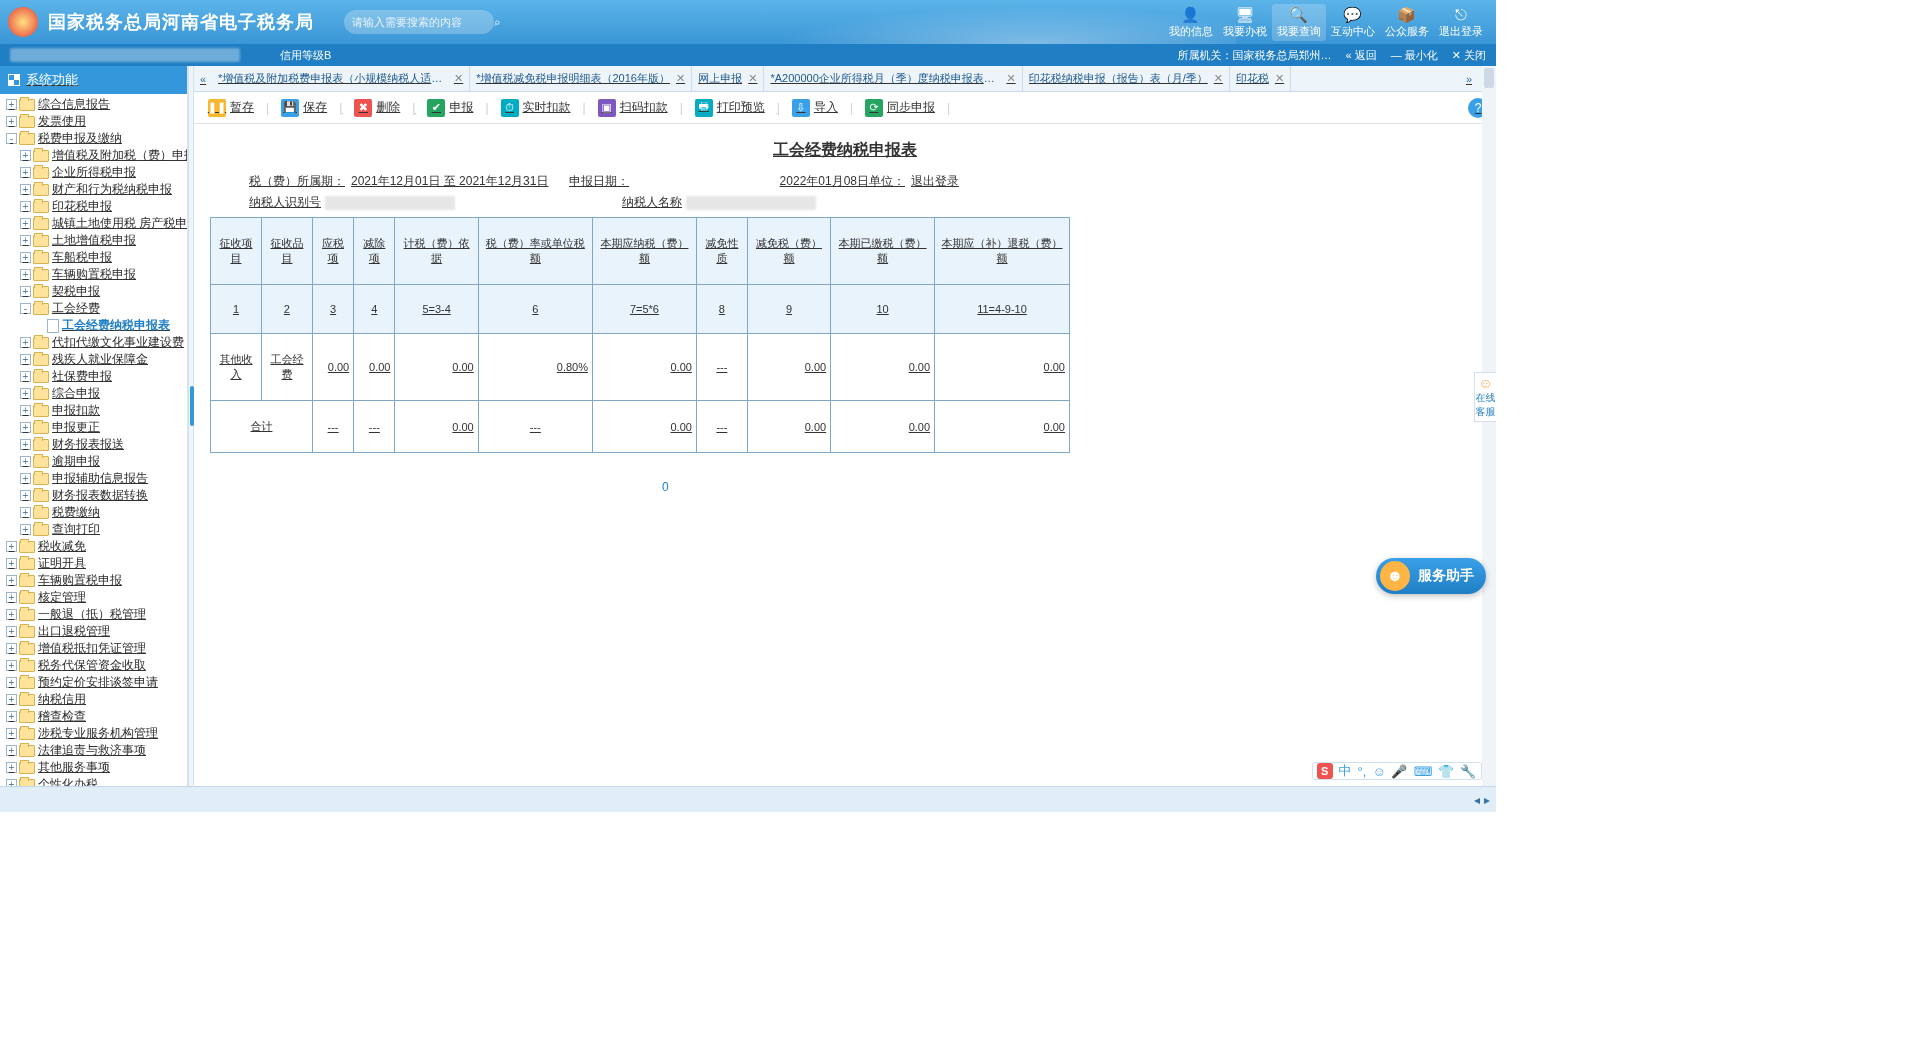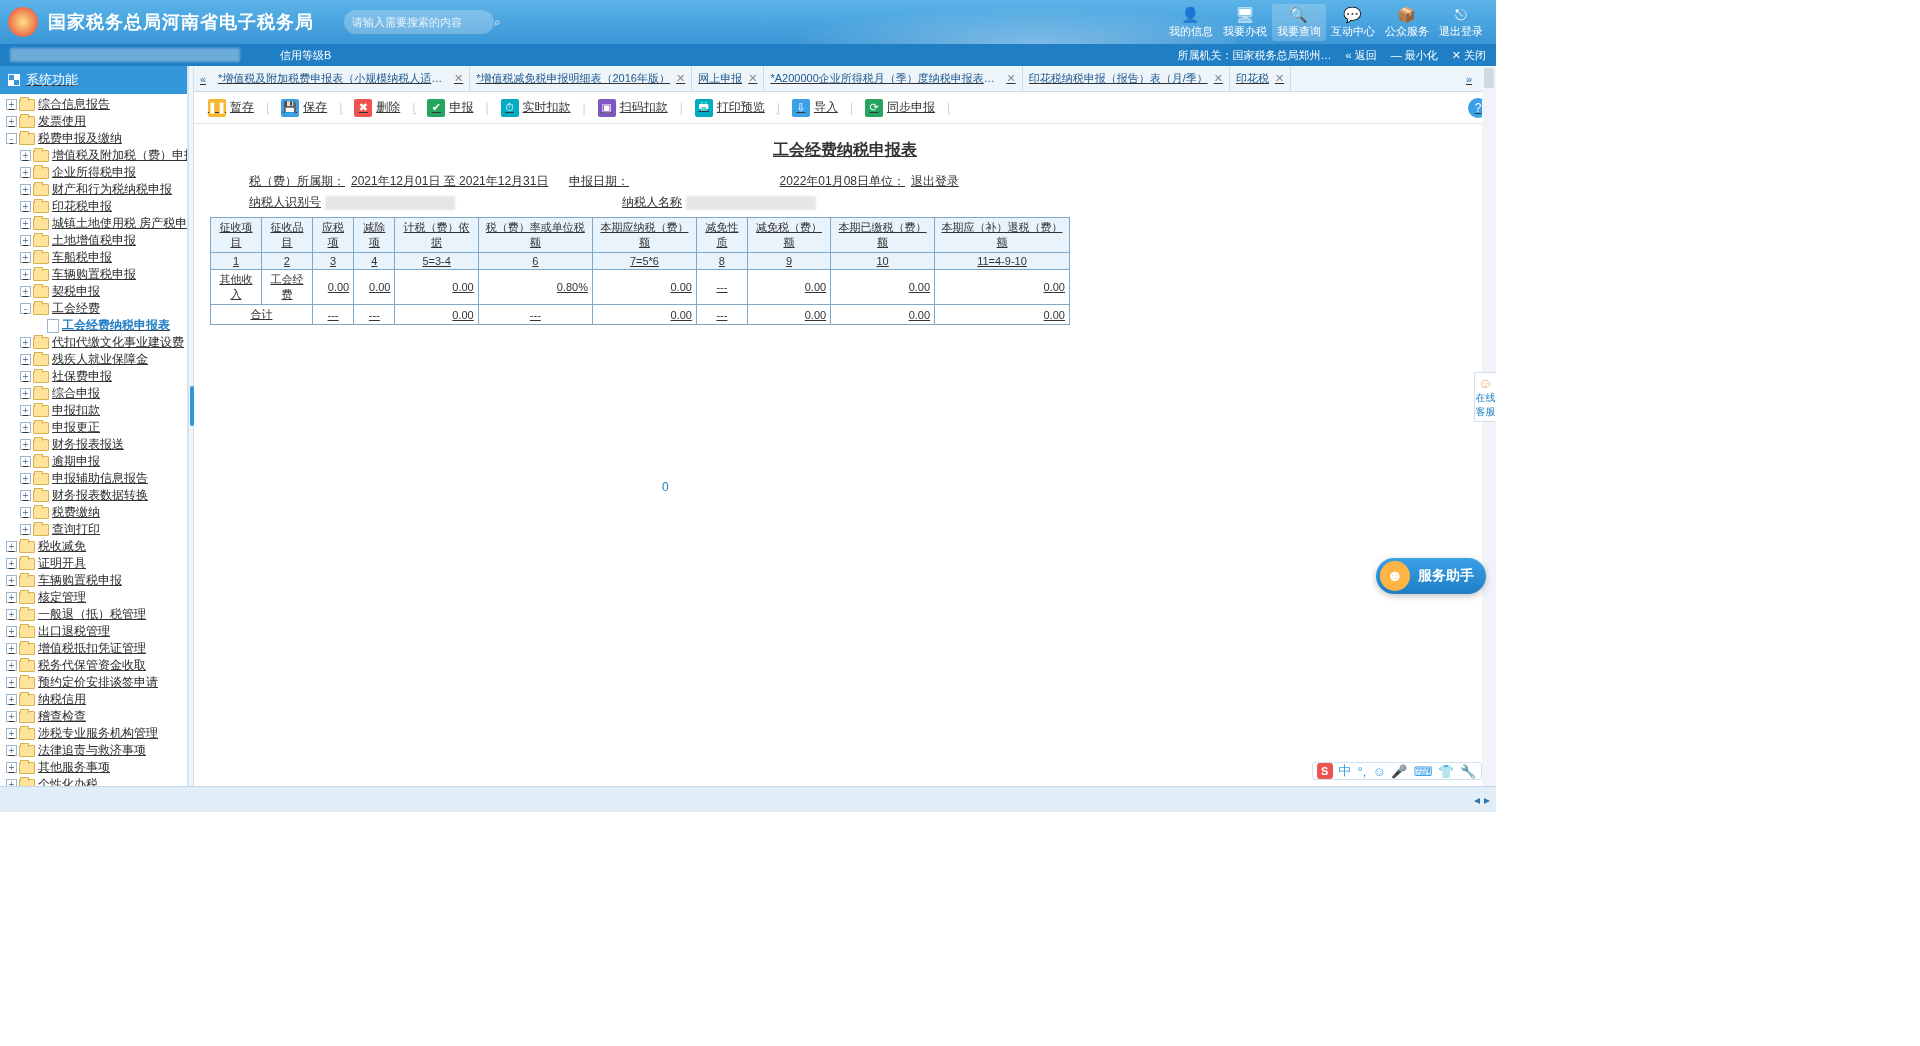--- a/index.html
+++ b/index.html
@@ -60,21 +60,21 @@
 .help { width:20px;height:20px;border-radius:50%;background:#3aa0e8;color:#fff;display:flex;align-items:center;justify-content:center;margin-left:auto;cursor:pointer; }
 
 .doc-area { flex:1; overflow:auto; position:relative; padding:12px 16px 20px; }
 .doc-area::-webkit-scrollbar{width:14px;height:14px}.doc-area::-webkit-scrollbar-thumb{background:#c7d7e6}
 .form-title { text-align:center; font-size:16px; font-weight:bold; margin:4px 0 12px; }
 .meta-row { display:flex; font-size:12px; margin-bottom:4px;margin-left:39px; }
 .meta-row .cell{ display:flex; align-items:center; }
 .meta-blur{ display:inline-block; width:130px;height:14px;background:#e6e6e6;filter:blur(1px); }
 
 table.form { border-collapse:collapse; width:860px; font-size:11px; }
-table.form th, table.form td { border:1px solid #7fa8c9; padding:2px 4px; text-align:center; }
+table.form th, table.form td { border:1px solid #7fa8c9; padding:18px 4px; text-align:center; }
 table.form th { background:#e9f3fb; font-weight:normal; }
 table.form td.r { text-align:right; }
 .floor-tray{position:absolute;left:0;right:0;bottom:0;height:26px;background:#e1edf7;border-top:1px solid #c2d7e9;display:flex;align-items:center;justify-content:flex-end;padding:0 6px;gap:4px;font-size:12px;color:#3273a8}
 
 
 .rsb{position:absolute;right:0;top:66px;bottom:26px;width:14px;background:#f0f4f8;}
 .rsb .th{position:absolute;top:2px;left:2px;right:2px;height:20px;background:#cdd9e4;border-radius:2px;}
 
 
 .float-cs{position:absolute;right:0;top:372px;width:22px;background:#fff;border:1px solid #cfe0ef;border-right:0;font-size:10px;color:#1f7ec4;text-align:center;padding:2px 0;cursor:pointer;}

